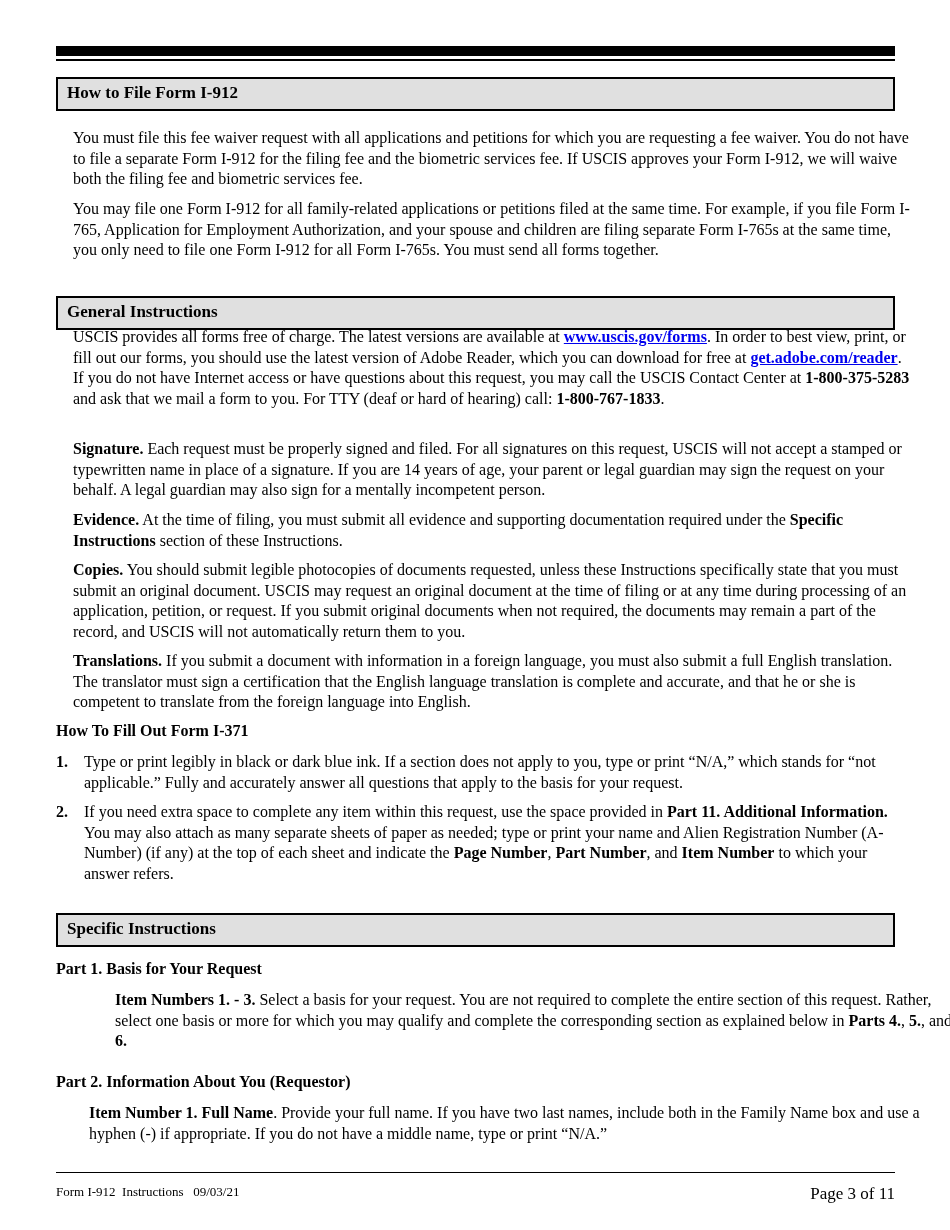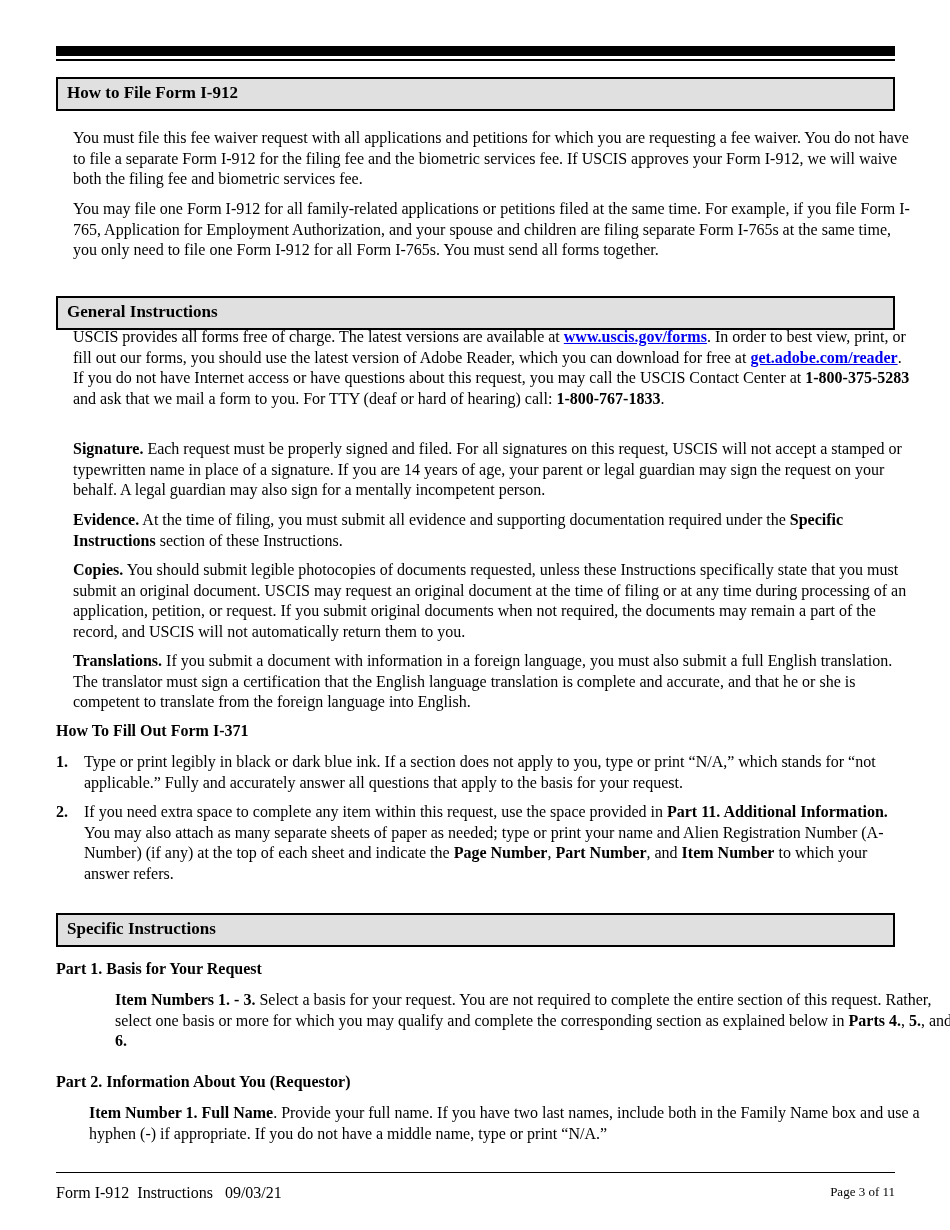--- a/index.html
+++ b/index.html
@@ -12,22 +12,22 @@
          border: 2px solid #000; box-sizing: content-box; }
   .section-header span { position: absolute; left: 9px; top: 4px; font-weight: bold; font-size: 17px; }
   .para { position: absolute; left: 17px; width: 839px; font-size: 16px; line-height: 20.5px; }
   .para b { font-weight: bold; }
   .para a { color: #0000ee; font-weight: bold; text-decoration: underline; }
   .subhead { position: absolute; left: 0; font-size: 16px; font-weight: bold; }
   .li { position: absolute; left: 0; width: 839px; font-size: 16px; line-height: 20.5px; }
   .li .num { position: absolute; left: 0; top: 0; font-weight: bold; }
   .li .txt { margin-left: 28px; display: block; }
   .footer-rule { position: absolute; left: 0; top: 1172px; width: 839px; height: 1px; background: #000; }
-  .footer-left { position: absolute; left: 0; top: 1184px; font-size: 16px; }
-  .footer-right { position: absolute; right: 0; top: 1184px; font-size: 13px; }
+  .footer-left { position: absolute; left: 0; top: 1184px; font-size: 13px; }
+  .footer-right { position: absolute; right: 0; top: 1184px; font-size: 17px; }
 </style>
 </head>
 <body>
 
 <div class="page">
   <div class="top-rule-thick"></div>
   <div class="top-rule-thin"></div>
 
   <div class="section-header" style="top:77px;">
     <span>How to File Form I-912</span>

